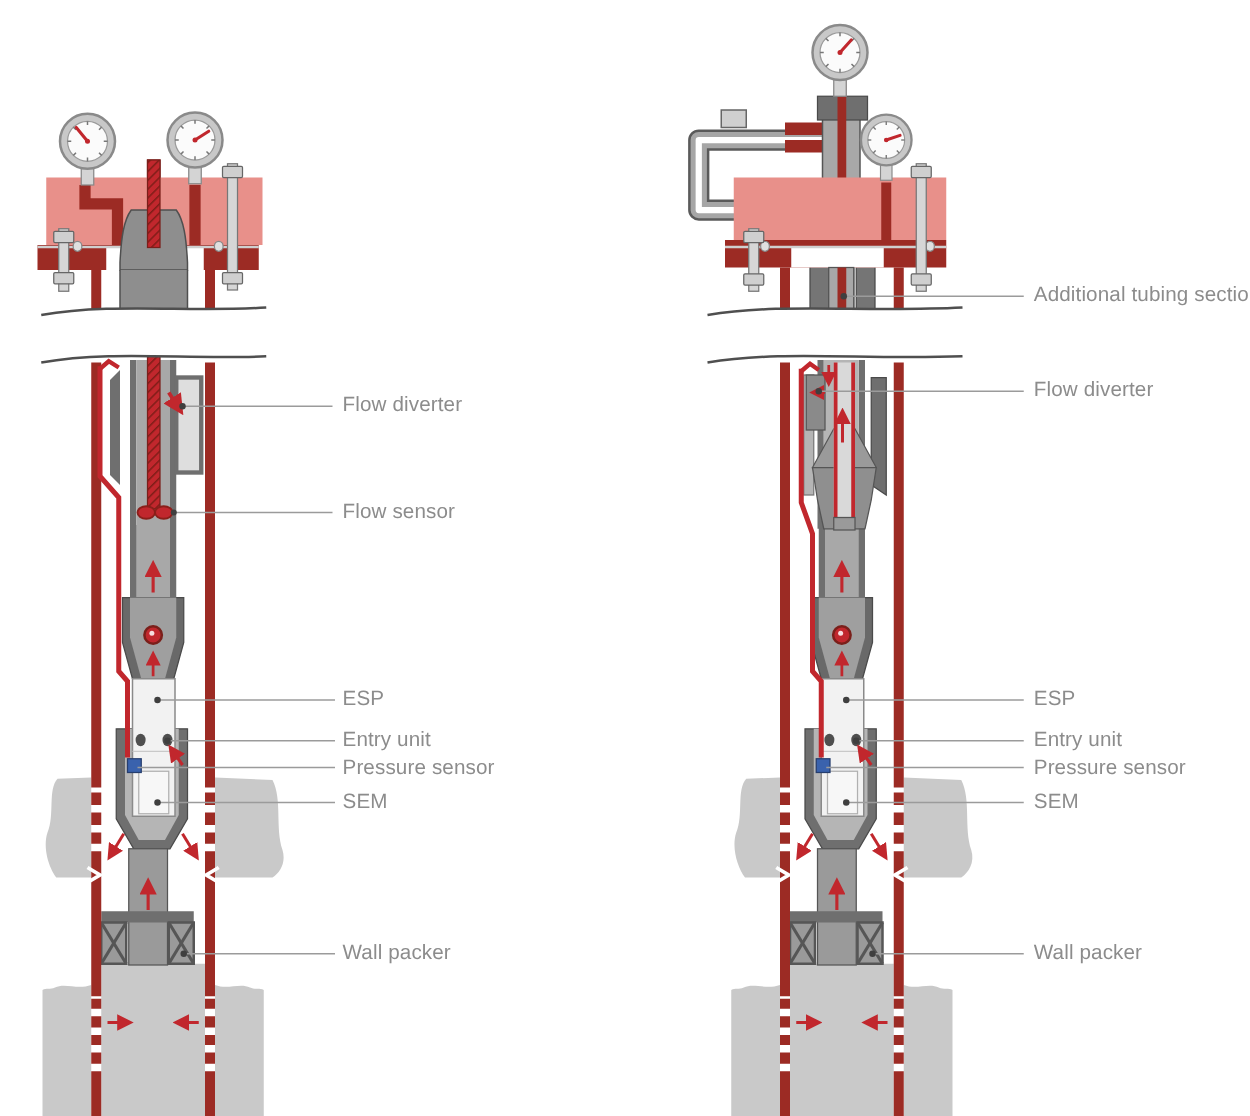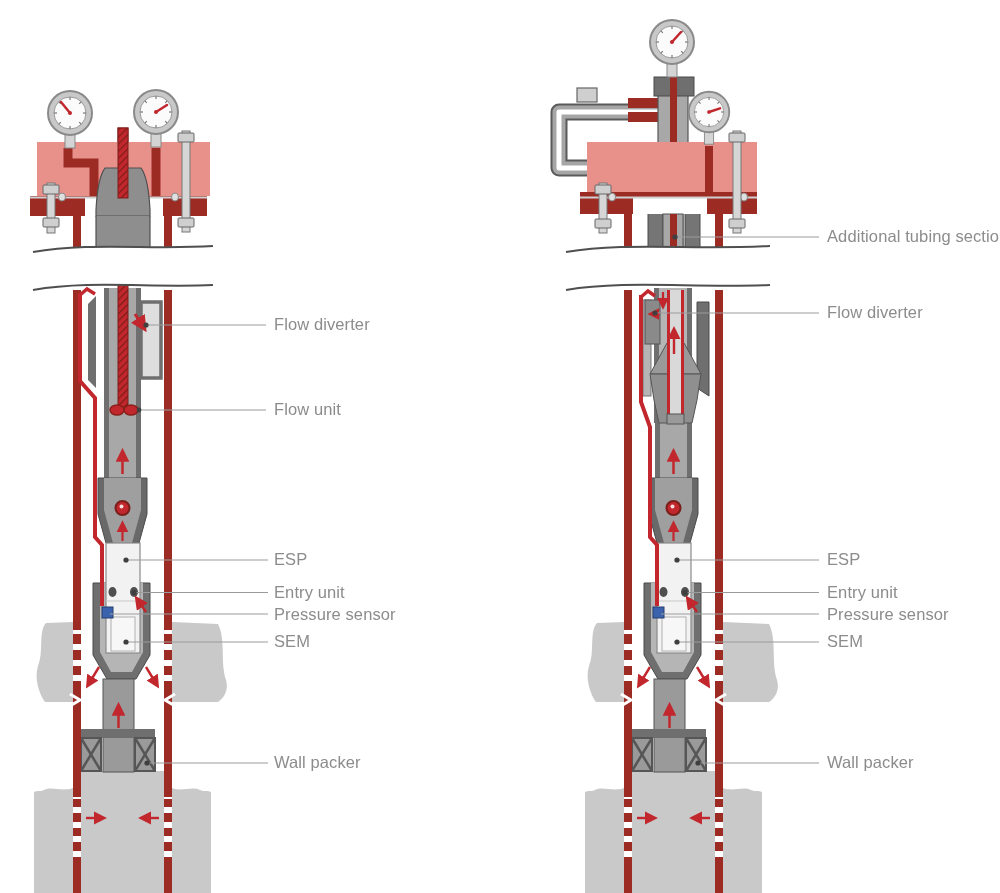--- a/index.html
+++ b/index.html
@@ -282,21 +282,21 @@
     </g>
 
     <line x1="675" y1="237" x2="819" y2="237" stroke="#9b9b9b" stroke-width="1.2"></line>
     <circle cx="675" cy="237" r="2.6" fill="#3f3f3f"></circle>
     <line x1="655" y1="313" x2="819" y2="313" stroke="#9b9b9b" stroke-width="1.2"></line>
     <circle cx="655" cy="313" r="2.6" fill="#3f3f3f"></circle>
   </g>
 </svg>
 
 <span class="label" style="left:274px;top:325px">Flow diverter</span>
-<span class="label" style="left:274px;top:410px">Flow unit</span>
+<span class="label" style="left:274px;top:410px">Flow sensor</span>
 <span class="label" style="left:274px;top:560px">ESP</span>
 <span class="label" style="left:274px;top:593px">Entry unit</span>
 <span class="label" style="left:274px;top:615px">Pressure sensor</span>
 <span class="label" style="left:274px;top:642px">SEM</span>
 <span class="label" style="left:274px;top:763px">Wall packer</span>
 
 <span class="label" style="left:827px;top:237px">Additional tubing section</span>
 <span class="label" style="left:827px;top:313px">Flow diverter</span>
 <span class="label" style="left:827px;top:560px">ESP</span>
 <span class="label" style="left:827px;top:593px">Entry unit</span>

